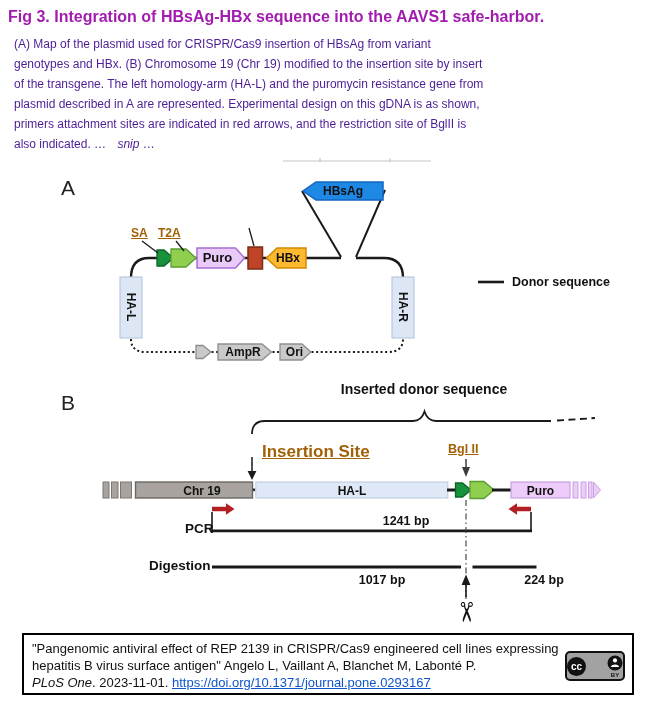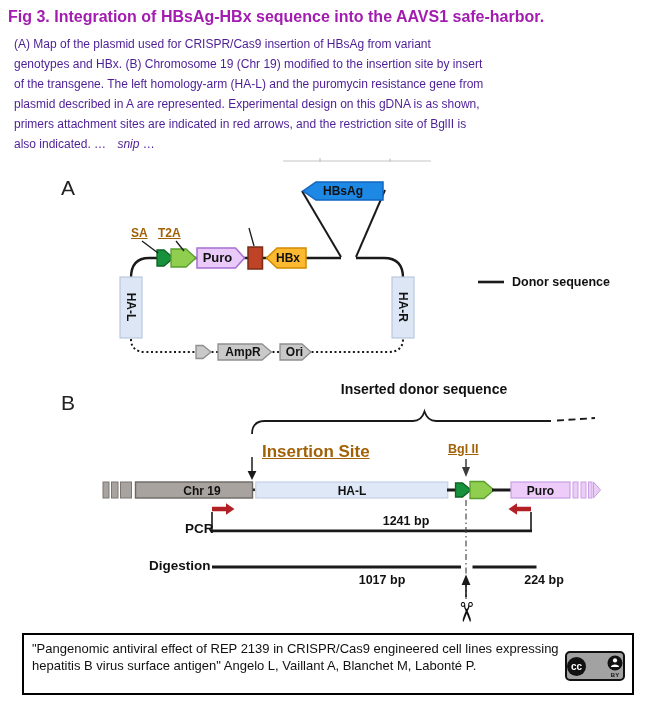--- a/index.html
+++ b/index.html
@@ -134,20 +134,21 @@
   <div class="abs rowlbl" style="left:176px;top:521px;margin-left:9px;">PCR</div>
   <div class="abs num" style="left:330px;top:514px;width:80px;">1241 bp</div>
   <div class="abs rowlbl" style="left:149px;top:558px;">Digestion</div>
   <div class="abs num" style="left:306px;top:573px;width:80px;">1017 bp</div>
   <div class="abs num" style="left:478px;top:573px;width:60px;">224 bp</div>
   <div class="abs" id="scissors" style="left:451px;top:597px;">✂</div>
 
   <div class="abs" id="cite-box">
     <div class="cite-line" style="top:5px;width:590px;">"Pangenomic antiviral effect of REP 2139 in CRISPR/Cas9 engineered cell lines expressing</div>
     <div class="cite-line" style="top:22px;">hepatitis B virus surface antigen" Angelo L, Vaillant A, Blanchet M, Labonté P.</div>
+    <div class="cite-line" style="top:39px;"><span class="cite-italic">PLoS One</span><span>. 2023-11-01. </span><span class="cite-link">https://doi.org/10.1371/journal.pone.0293167</span></div>
     <div id="cc-badge">
       <div id="cc-circle">cc</div>
       <div id="by-col">
         <svg width="16" height="16" style="position:static;">
           <circle cx="8" cy="8" r="7.5" fill="#111"></circle>
           <circle cx="8" cy="5.4" r="2.1" fill="#fff"></circle>
           <path d="M3.9,12 C3.9,8.6 12.1,8.6 12.1,12 Z" fill="#fff"></path>
         </svg>
         <span id="by-label">BY</span>
       </div>

